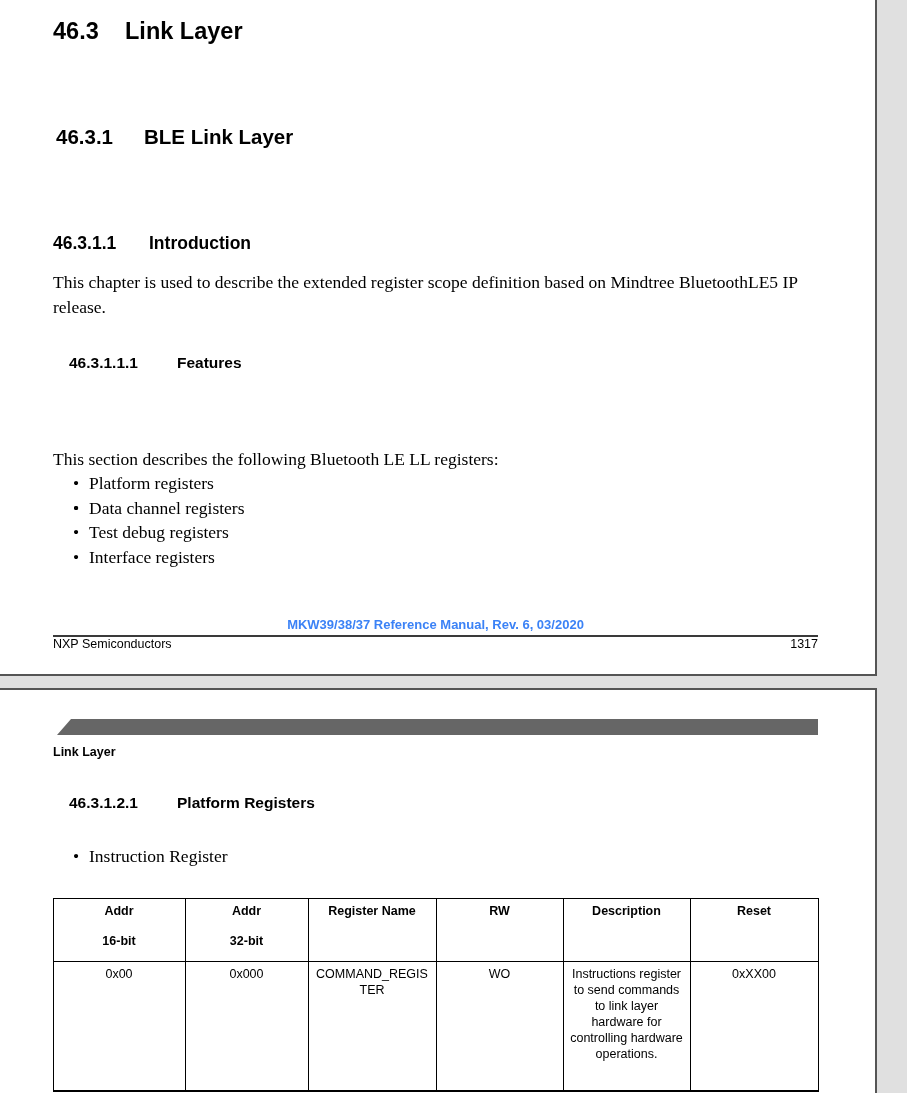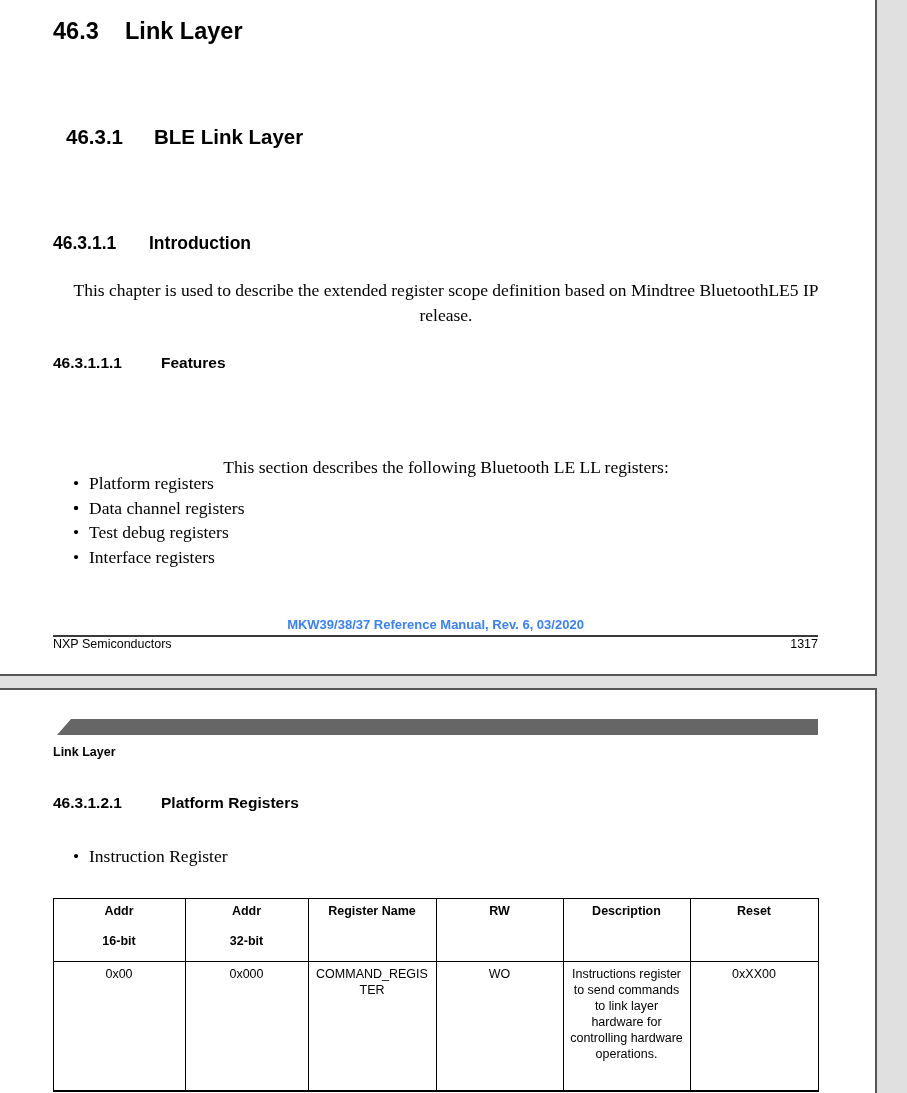--- a/index.html
+++ b/index.html
@@ -63,33 +63,32 @@
   .h2 { font-size: 23.5px; }
   .h2 .heading-num { width: 72px; }
 
   .h3 { font-size: 20.5px; }
   .h3 .heading-num { width: 88px; }
 
   .h4 { font-size: 17.5px; }
   .h4 .heading-num { width: 96px; }
 
   .h5 { font-size: 15.5px; }
-  .h5 .heading-num { width: 108px; }
+  .h5 .heading-num { width: 108px; margin-left: 16px; }
 
   .h4b { font-size: 17.5px; }
   .h4b .heading-num { width: 112px; }
 
   
   .body-text {
     font-family: "Liberation Serif", serif;
     font-size: 17.5px;
     line-height: 24.5px;
     color: #000000;
-    margin: 8px;
-    text-align: center;
+    margin: 0;
   }
   ul.doc-list {
     margin: 0;
     padding: 0;
     list-style: none;
   }
   ul.doc-list li {
     font-family: "Liberation Serif", serif;
     font-size: 17.5px;
     line-height: 24.5px;
@@ -98,21 +97,21 @@
     position: relative;
   }
   ul.doc-list li .bullet-dot {
     position: absolute;
     left: 20px;
     top: 0;
   }
 
   
   .p1-h2      { position: absolute; left: 53px; top: 18px; }
-  .p1-h3      { position: absolute; left: 66px; top: 125px; }
+  .p1-h3      { position: absolute; left: 56px; top: 125px; }
   .p1-h4      { position: absolute; left: 53px; top: 233px; }
   .p1-intro   { position: absolute; left: 53px; top: 270px; width: 770px; }
   .p1-h5      { position: absolute; left: 53px; top: 354px; }
   .p1-h4b     { position: absolute; left: 53px; top: 418px; }
   .p1-lead    { position: absolute; left: 53px; top: 447px; width: 770px; }
   .p1-list    { position: absolute; left: 53px; top: 471px; width: 770px; }
 
   
   .footer {
     position: absolute;

